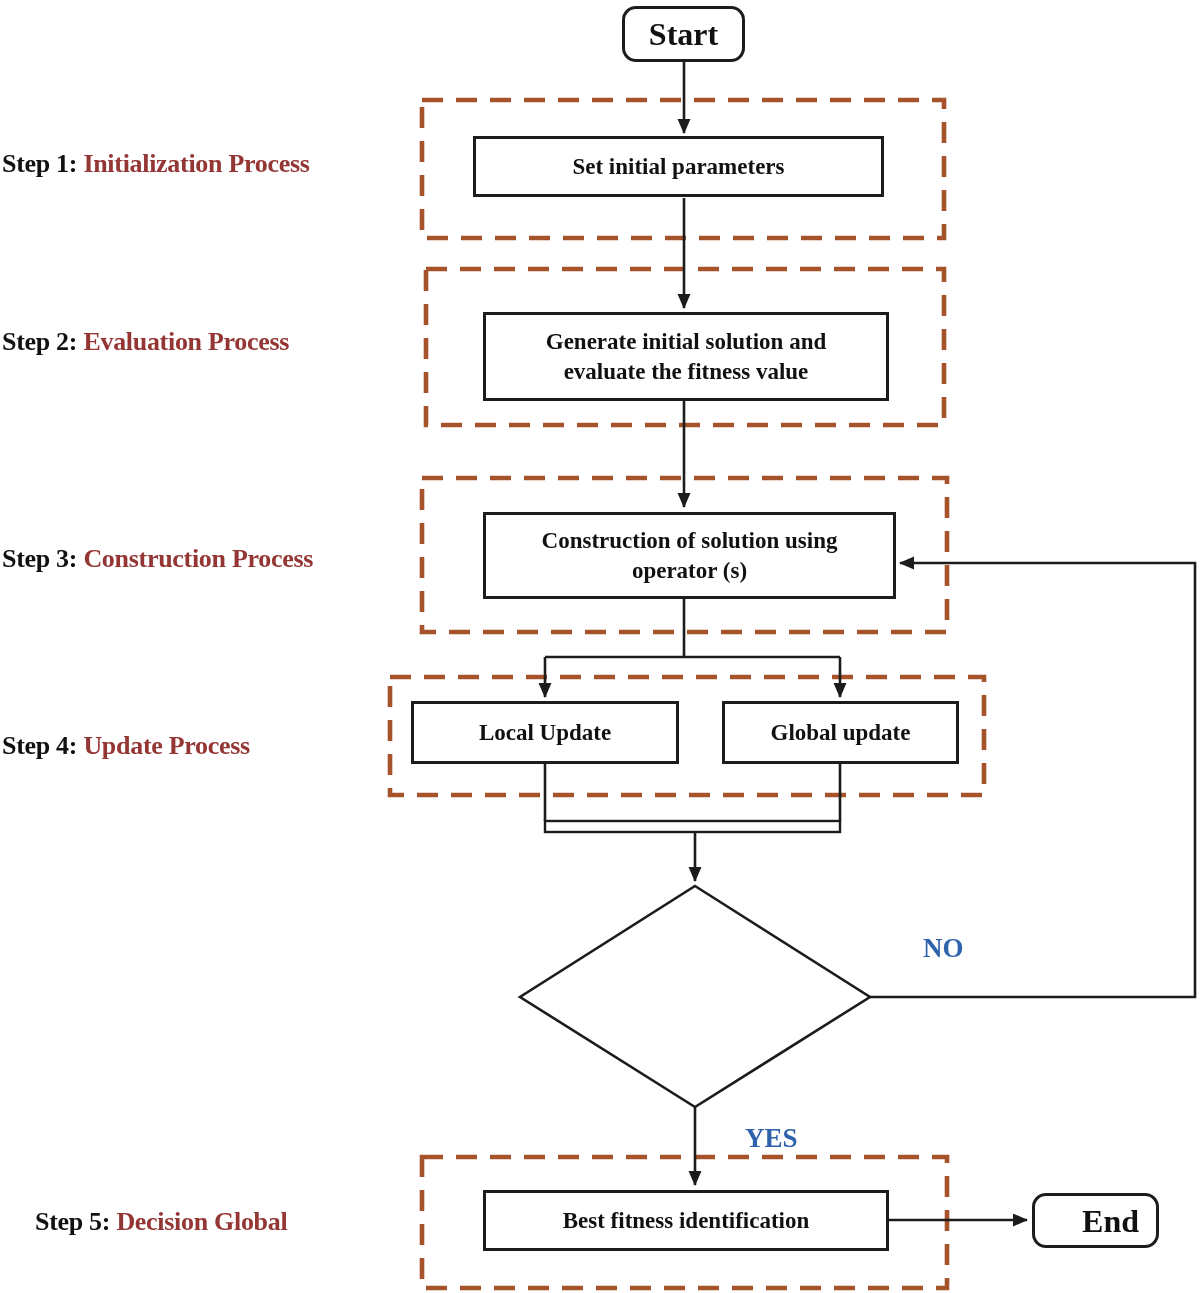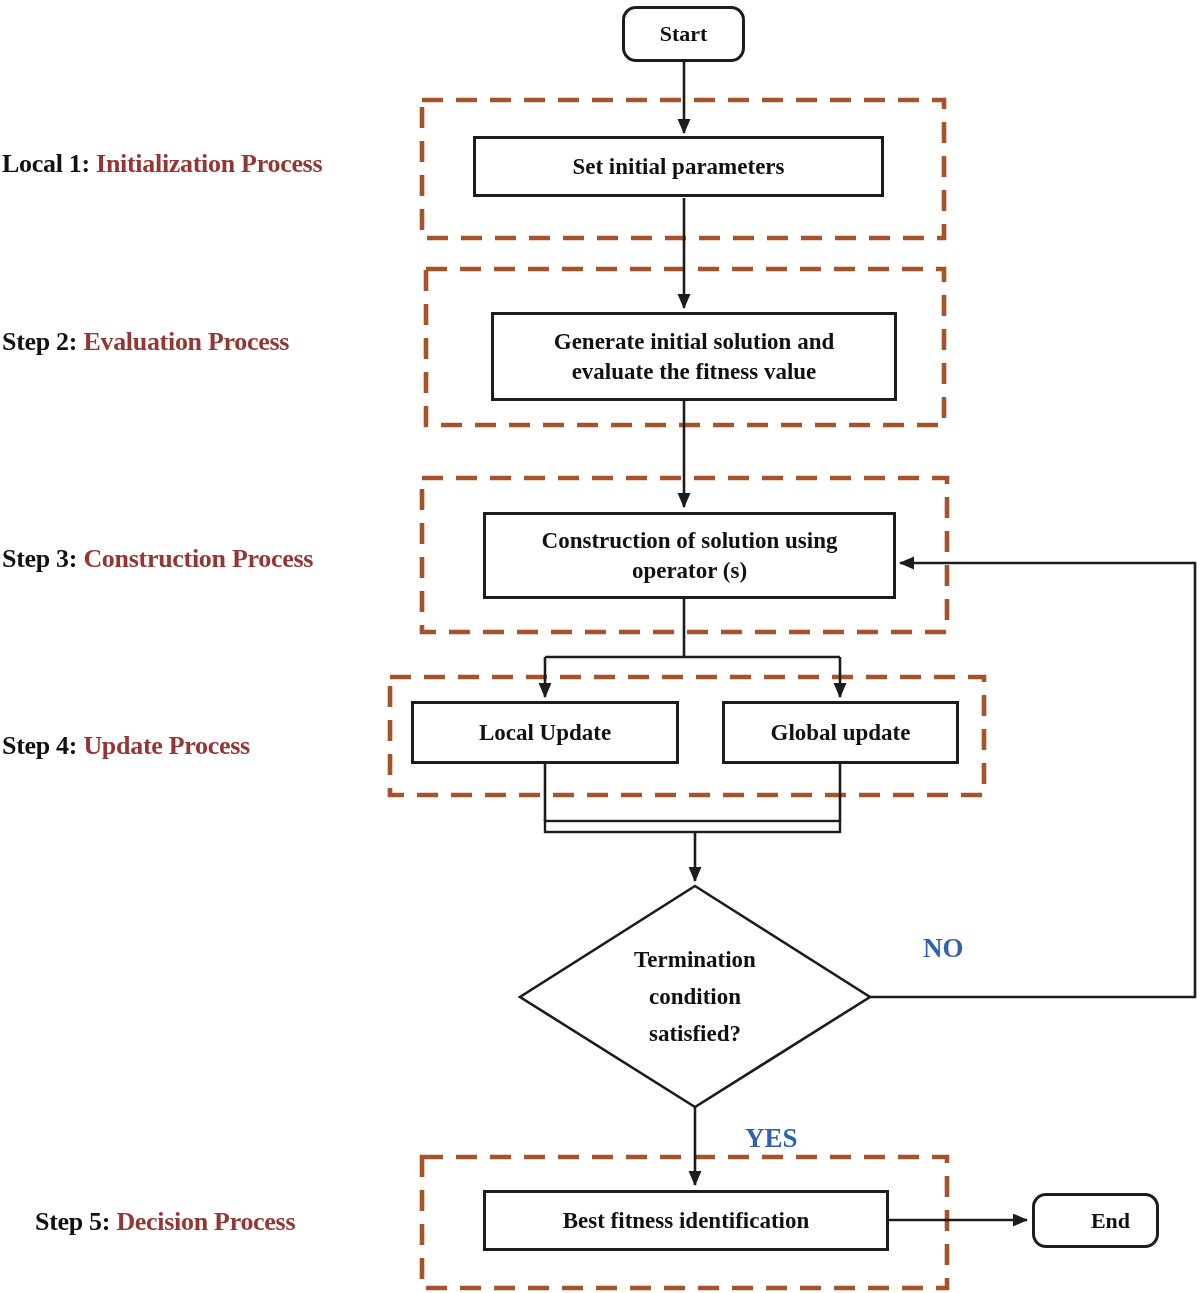--- a/index.html
+++ b/index.html
@@ -11,21 +11,21 @@
   .edge{stroke:var(--line,#1c1c1c);stroke-width:2.6;fill:none;}
   .dashed-rect{stroke:var(--dashed-border,#A6532C);stroke-width:4.6;fill:none;stroke-dasharray:21 13;}
   .merge-bar{stroke:var(--line,#1c1c1c);stroke-width:2.4;fill:#ffffff;}
   .diamond-shape{stroke:var(--line,#1c1c1c);stroke-width:2.6;fill:#ffffff;}
 
   .node{
     position:absolute;z-index:2;box-sizing:border-box;background:#ffffff;
     border:3px solid #1c1c1c;display:flex;align-items:center;justify-content:center;
     text-align:center;font-weight:bold;color:#111111;font-size:23px;line-height:30px;
   }
-  .rounded{border-radius:14px;font-size:22px;}
+  .rounded{border-radius:14px;font-size:32px;}
   .diamond-text{
     position:absolute;z-index:2;text-align:center;font-weight:bold;color:#111111;
     font-size:23px;line-height:37px;background:transparent;border:none;
   }
   .step-label{
     position:absolute;z-index:2;white-space:nowrap;font-weight:bold;
     font-size:26px;letter-spacing:-0.3px;color:#111111;
   }
   .step-label .step-name{color:var(--step-label,#943634);}
   .branch-label{
@@ -73,21 +73,21 @@
   </svg>
 
   <div class="node rounded" style="left:622px;top:6px;width:123px;height:56px;">
     <span>Start</span>
   </div>
 
   <div class="node" style="left:473px;top:136px;width:411px;height:61px;">
     <span>Set initial parameters</span>
   </div>
 
-  <div class="node" style="left:483px;top:312px;width:406px;height:89px;margin-left:8px;">
+  <div class="node" style="left:483px;top:312px;width:406px;height:89px;">
     <div>
       <div>Generate initial solution and</div>
       <div>evaluate the fitness value</div>
     </div>
   </div>
 
   <div class="node" style="left:483px;top:512px;width:413px;height:87px;">
     <div>
       <div>Construction of solution using</div>
       <div>operator (s)</div>
@@ -95,51 +95,46 @@
   </div>
 
   <div class="node" style="left:411px;top:701px;width:268px;height:63px;">
     <span>Local Update</span>
   </div>
 
   <div class="node" style="left:722px;top:701px;width:237px;height:63px;">
     <span>Global update</span>
   </div>
 
-  <div class="diamond-text" style="left:575px;top:941px;width:240px;">
-    <div>Termination</div>
-    <div>condition</div>
-    <div>satisfied?</div>
-  </div>
 
   <div class="node" style="left:483px;top:1190px;width:406px;height:61px;">
     <span>Best fitness identification</span>
   </div>
 
   <div class="node rounded" style="left:1032px;top:1193px;width:127px;height:55px;padding-left:30px;">
     <span>End</span>
   </div>
 
   <div class="step-label" style="left:2px;top:149px;">
-    <span class="step-prefix">Local 1:</span>
+    <span class="step-prefix">Step 1:</span>
     <span class="step-name">Initialization Process</span>
   </div>
   <div class="step-label" style="left:2px;top:327px;">
     <span class="step-prefix">Step 2:</span>
     <span class="step-name">Evaluation Process</span>
   </div>
   <div class="step-label" style="left:2px;top:544px;">
     <span class="step-prefix">Step 3:</span>
     <span class="step-name">Construction Process</span>
   </div>
   <div class="step-label" style="left:2px;top:731px;">
     <span class="step-prefix">Step 4:</span>
     <span class="step-name">Update Process</span>
   </div>
   <div class="step-label" style="left:35px;top:1207px;">
     <span class="step-prefix">Step 5:</span>
-    <span class="step-name">Decision Process</span>
+    <span class="step-name">Decision Global</span>
   </div>
 
   <div class="branch-label" style="left:923px;top:917px;">NO</div>
   <div class="branch-label" style="left:745px;top:1107px;">YES</div>
 
 </div>
 
 </body></html>

